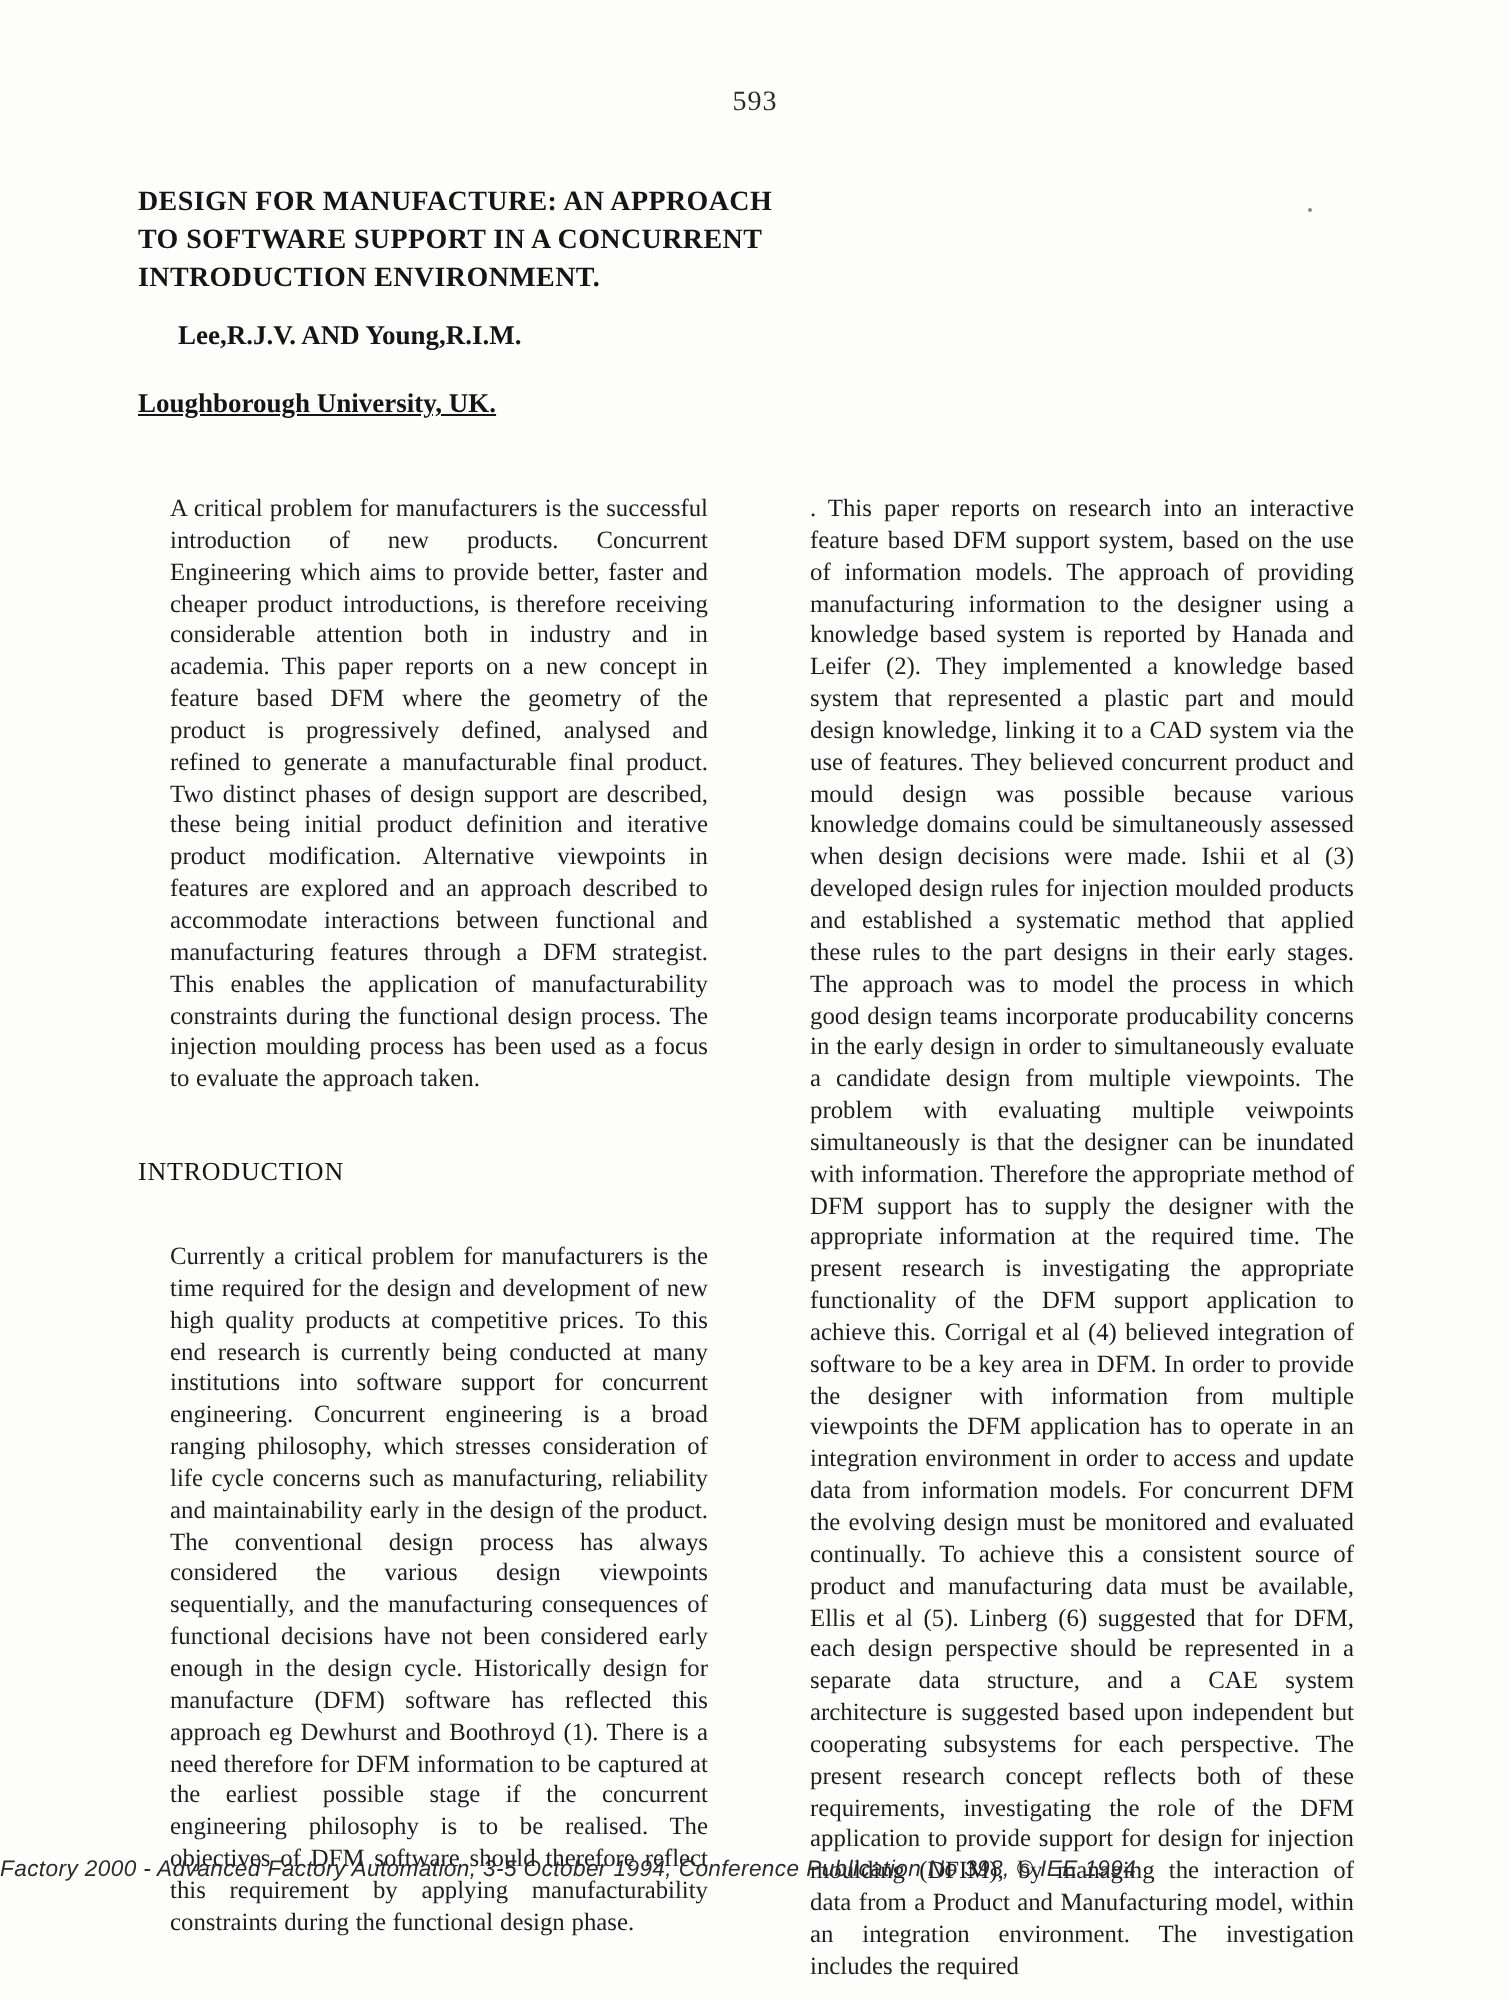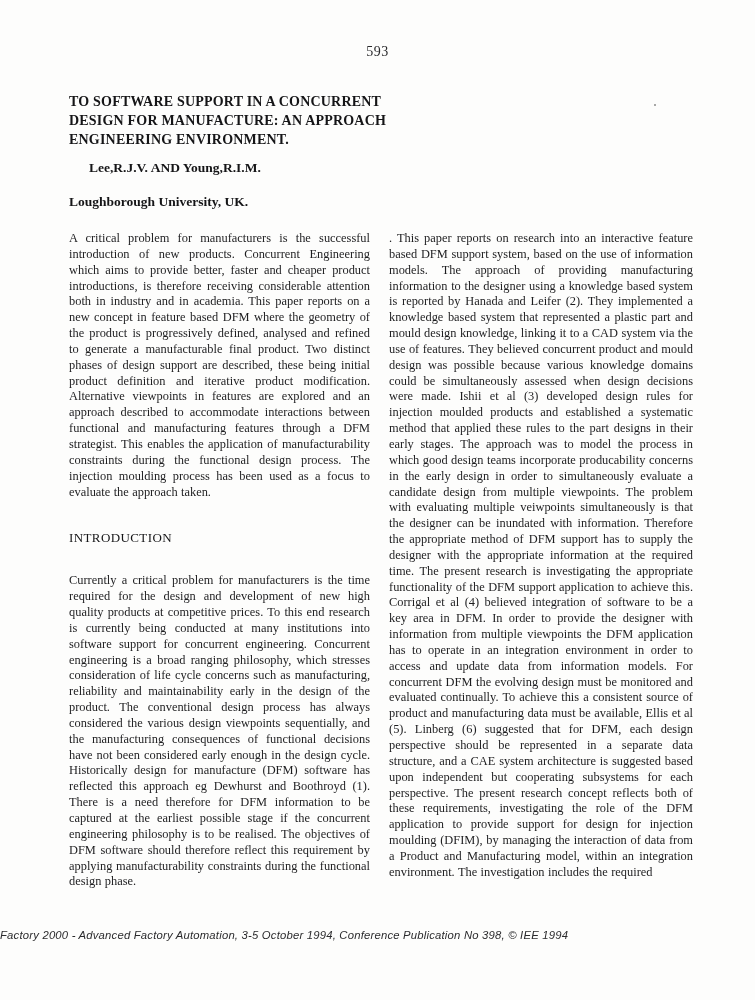--- a/index.html
+++ b/index.html
@@ -55,32 +55,33 @@
     font-weight: bold;
     font-size: 13.5px;
     color: #151517;
     margin-left: 20px;
   }
   .affiliation {
     margin-top: 18px;
     font-weight: bold;
     font-size: 13.5px;
     color: #151517;
+    text-decoration: underline;
   }
   .columns {
     position: absolute;
     top: 231px;
     left: 69px;
     display: flex;
     gap: 19px;
   }
   .col-left  { width: 301px; }
   .col-right { width: 304px; }
   .body-text {
-    margin: 0;
+    margin: 16px;
     text-align: justify;
     font-size: 12.4px;
     line-height: 15.85px;
     color: #1d1d1f;
     word-spacing: 0.3px;
   }
   .section-heading {
     margin: 30px 0 27px 0;
     font-size: 13px;
     font-weight: normal;
@@ -104,23 +105,23 @@
 <body>
 
 <div class="page">
 
   <div class="page-number">593</div>
 
   <div class="scan-speck"></div>
 
   <header class="paper-header">
     <h1 class="title">
+      <span class="title-line">DESIGN FOR MANUFACTURE: AN APPROACH</span>
       <span class="title-line">TO SOFTWARE SUPPORT IN A CONCURRENT</span>
-      <span class="title-line">DESIGN FOR MANUFACTURE: AN APPROACH</span>
-      <span class="title-line">ENGINEERING ENVIRONMENT.</span>
+      <span class="title-line">INTRODUCTION ENVIRONMENT.</span>
     </h1>
     <div class="authors">Lee,R.J.V. AND Young,R.I.M.</div>
     <div class="affiliation">Loughborough University, UK.</div>
   </header>
 
   <main class="columns">
     <section class="col col-left">
       <p class="body-text">A critical problem for manufacturers is the successful introduction of new products. Concurrent Engineering which aims to provide better, faster and cheaper product introductions, is therefore receiving considerable attention both in industry and in academia. This paper reports on a new concept in feature based DFM where the geometry of the product is progressively defined, analysed and refined to generate a manufacturable final product. Two distinct phases of design support are described, these being initial product definition and iterative product modification.  Alternative viewpoints in features are explored and an approach described to accommodate interactions between functional and manufacturing features through a  DFM strategist. This enables the application of manufacturability constraints during the functional design process. The injection moulding process has been used as a focus to evaluate the approach taken.</p>
       <h2 class="section-heading">INTRODUCTION</h2>
       <p class="body-text">Currently a critical problem for manufacturers is the time required for the design and development of new high quality products at competitive prices. To this end research is currently being conducted at many institutions into software support for concurrent engineering. Concurrent engineering is a broad ranging philosophy, which stresses consideration of life cycle concerns such as manufacturing, reliability and maintainability early in the design of the product. The conventional design process has always considered the various design viewpoints sequentially, and the manufacturing consequences of functional decisions have not been considered early enough in the design cycle. Historically design for manufacture (DFM) software has reflected this approach eg Dewhurst and Boothroyd (1). There is a need therefore for DFM information to be captured at the earliest possible stage if the concurrent engineering philosophy is to be realised. The objectives of DFM software should therefore reflect this requirement by applying manufacturability constraints during the functional design phase.</p>

